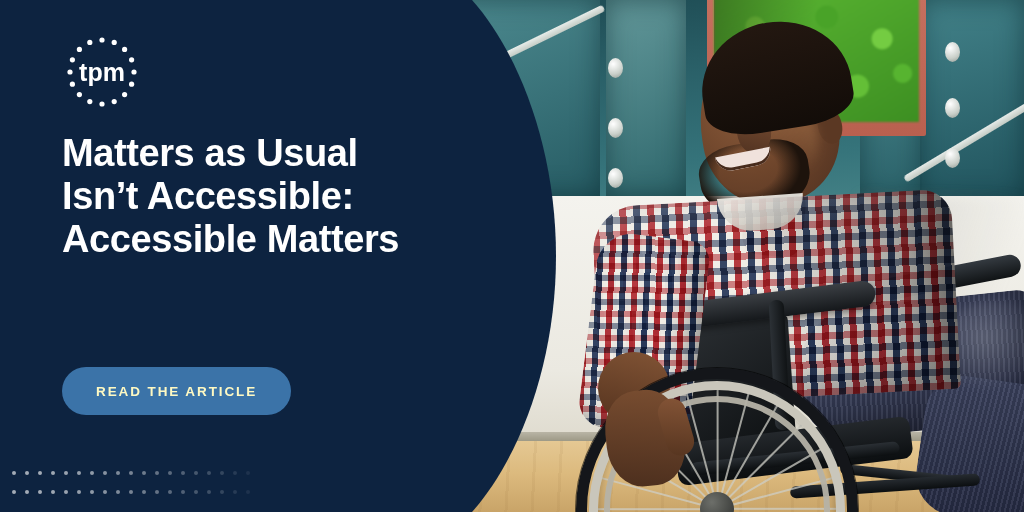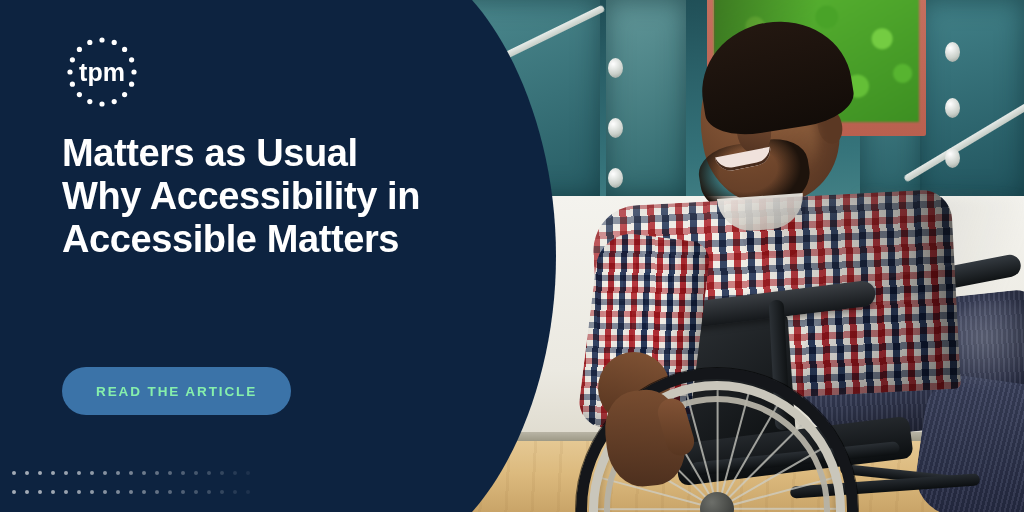--- a/index.html
+++ b/index.html
@@ -356,21 +356,21 @@
     letter-spacing:-0.4px;
     margin:0;
   }
   .headline .l1{display:block;}
 
   .cta{
     position:absolute;left:62px;top:367px;
     display:inline-flex;align-items:center;justify-content:center;
     height:48px;padding:4px 34px;
     background:#3b73a8;
-    color:#86efac;
+    color:#fef9c3;
     border:none;border-radius:26px;
     font-family:"Liberation Sans", sans-serif;
     font-size:13.5px;font-weight:700;
     letter-spacing:1.9px;
     cursor:pointer;
     white-space:nowrap;
   }
 
   .dots-pattern{
     position:absolute;left:12px;top:464px;width:250px;height:40px;
@@ -510,21 +510,21 @@
           <circle cx="10.4" cy="27.8" r="2.6"></circle>
           <circle cx="17.4" cy="17.4" r="2.6"></circle>
           <circle cx="27.8" cy="10.4" r="2.6"></circle>
         </g>
         <text x="40" y="49" text-anchor="middle" font-family="Liberation Sans, sans-serif" font-size="25" font-weight="700" fill="#ffffff">tpm</text>
       </svg>
     </div>
 
     <h1 class="headline">
       <span class="l1">Matters as Usual</span>
-      <span class="l1">Why Accessibility in</span>
+      <span class="l1">Isn’t Accessible:</span>
       <span class="l1">Accessible Matters</span>
     </h1>
 
     <button class="cta" type="button">READ THE ARTICLE</button>
 
     <div class="dots-pattern">
       <svg width="250" height="40" viewBox="0 0 250 40" xmlns="http://www.w3.org/2000/svg">
         <g fill="#ffffff">
           <circle cx="2" cy="9" r="2" opacity="0.62"></circle>
           <circle cx="15" cy="9" r="2" opacity="0.62"></circle>

